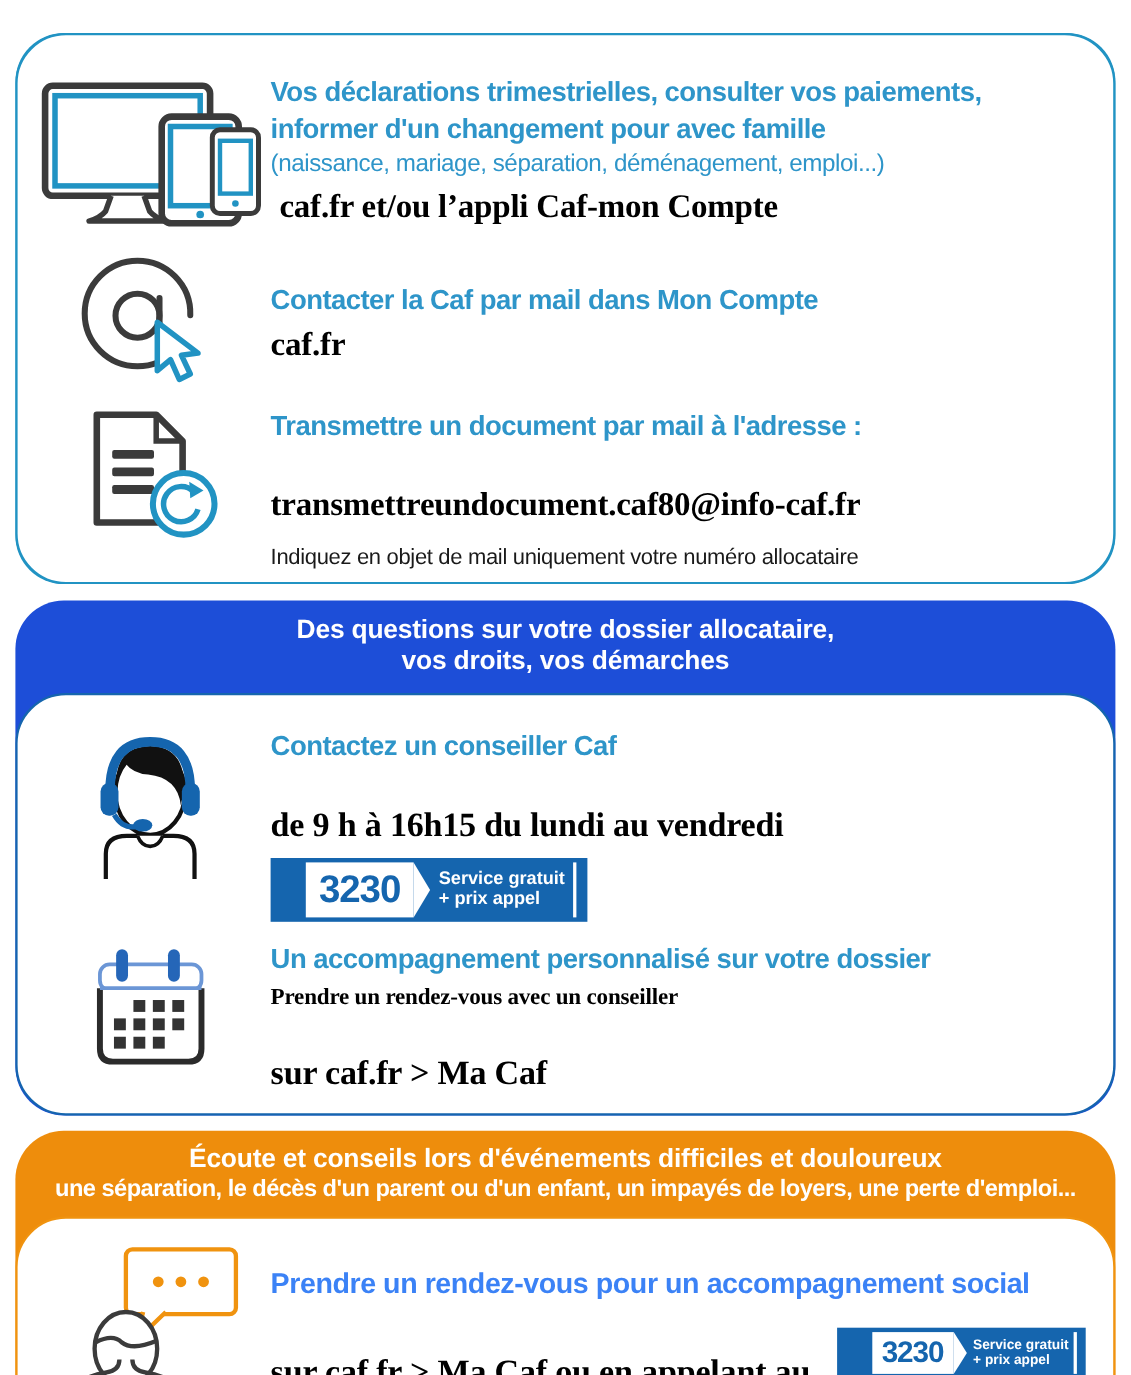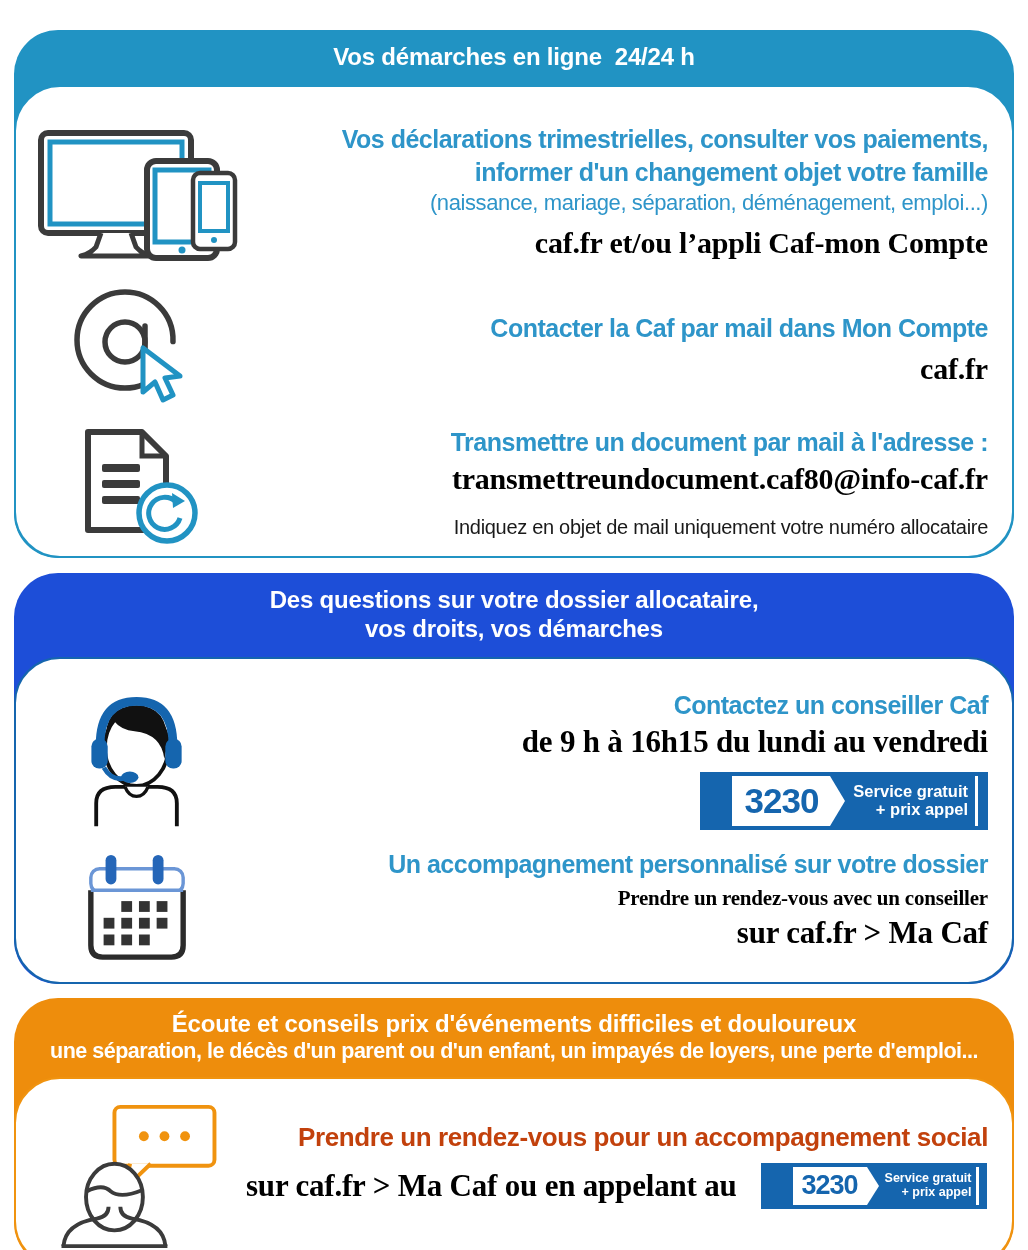--- a/index.html
+++ b/index.html
@@ -10,34 +10,34 @@
   .panel { margin:0 14px 15px 14px; border-radius:44px; }
   .panel-blue   { background:#2193c3; }
   .panel-dblue  { background:#1d4ed8; }
   .panel-orange { background:#ee8d0c; }
 
   .panel-header { text-align:center; color:#fff; font-weight:700;
                   font-size:24px; line-height:1.18; padding:13px 8px 14px; letter-spacing:-0.2px; }
   .panel-header .hline { display:block; }
   .panel-header .hline-sub { display:block; font-size:21.5px; letter-spacing:-0.5px; }
 
-  .card { background:#fff; border-radius:46px; border:2px solid; overflow:hidden;text-align:right; }
+  .card { background:#fff; border-radius:46px; border:2px solid; overflow:hidden; }
   .card-blue   { border-color:#2193c3; }
   .card-dblue  { border-color:#1565ae; }
   .card-orange { border-color:#f0930f; }
 
   .row { display:flex; align-items:flex-start; }
   .icon-col { flex:0 0 218px; display:flex; justify-content:center; }
   .text-col { flex:1; min-width:0; padding-right:8px; }
 
   .h-blue   { color:#2e95c9; font-size:25px; font-weight:700; letter-spacing:-0.5px; line-height:1.32; }
   .sub-blue { color:#2e95c9; font-size:22px; font-weight:400; letter-spacing:-0.4px; line-height:1.25; }
-  .h-orange { color:#c2410c; font-size:26px; font-weight:700; letter-spacing:-0.4px; line-height:1.3; }
+  .h-orange { color:#3b82f6; font-size:26px; font-weight:700; letter-spacing:-0.4px; line-height:1.3; }
   .serif    { font-family:"Liberation Serif", serif; font-weight:700; color:#000;
-              font-size:30px; line-height:1.3; letter-spacing:-0.2px; }
+              font-size:30px; line-height:1.3; letter-spacing:-0.2px;margin-top:35px; }
   .note     { color:#1a1a1a; font-size:20px; letter-spacing:-0.3px; margin-top:18px; }
 
   
   .badge { display:inline-flex; align-items:center; background:#1565ae; position:relative;
            padding:4px 20px 4px 4px; }
   .badge .num { background:#fff; color:#1565ae; font-weight:700; display:flex; align-items:center;margin-left:28px; }
   .badge .arr { width:0; height:0; }
   .badge .svc { color:#fff; font-weight:700; line-height:1.08; padding-left:8px; white-space:nowrap; }
   .badge .div { position:absolute; right:10px; top:4px; bottom:4px; width:3px; background:#fff; }
   .badge-lg { height:58px; margin-top:10px; }
@@ -62,42 +62,39 @@
 
   .mt4 { margin-top:4px; } .mt6 { margin-top:6px; }
   .indent { margin-left:8px; }
 </style>
 </head>
 <body>
 
 <div class="page">
 
   <section class="panel panel-blue">
-    <div class="panel-header">
-      <span class="hline">Vos démarches en ligne &nbsp;24/24 h</span>
-    </div>
     <div class="card card-blue card-online">
 
       <div class="row row-declarations">
         <div class="icon-col">
           <svg width="205" height="145" viewBox="0 0 205 145">
             <rect x="6" y="10" width="150" height="100" rx="7" fill="#fff" stroke="#3b3b3b" stroke-width="6"></rect>
             <rect x="15" y="19" width="132" height="82" fill="none" stroke="#2193c3" stroke-width="5"></rect>
             <path d="M66 110 L61 124 Q56 130 46 133 L116 133 Q106 130 101 124 L96 110" fill="#fff" stroke="#3b3b3b" stroke-width="5" stroke-linejoin="round"></path>
             <rect x="112" y="38" width="70" height="97" rx="9" fill="#fff" stroke="#3b3b3b" stroke-width="6"></rect>
             <rect x="120" y="47" width="54" height="72" fill="none" stroke="#2193c3" stroke-width="5"></rect>
             <circle cx="147" cy="127" r="3.5" fill="#2193c3"></circle>
             <rect x="158" y="50" width="42" height="76" rx="7" fill="#fff" stroke="#3b3b3b" stroke-width="4.5"></rect>
             <rect x="165" y="60" width="28" height="48" fill="none" stroke="#2193c3" stroke-width="4"></rect>
             <circle cx="179" cy="117" r="3" fill="#2193c3"></circle>
           </svg>
         </div>
         <div class="text-col">
           <div class="h-blue">Vos déclarations trimestrielles, consulter vos paiements,</div>
-          <div class="h-blue">informer d'un changement objet votre famille</div>
+          <div class="h-blue">informer d'un changement pour avec famille</div>
           <div class="sub-blue">(naissance, mariage, séparation, déménagement, emploi...)</div>
           <div class="serif mt6 indent">caf.fr et/ou l’appli Caf-mon Compte</div>
         </div>
       </div>
 
       <div class="row row-mail">
         <div class="icon-col">
           <svg width="150" height="132" viewBox="0 0 140 132">
             <circle cx="58" cy="56" r="48" fill="none" stroke="#3b3b3b" stroke-width="5.5" stroke-dasharray="265 36.6" transform="rotate(45 58 56)" stroke-linecap="round"></circle>
             <circle cx="58" cy="58" r="20" fill="none" stroke="#3b3b3b" stroke-width="5.5"></circle>
@@ -199,21 +196,21 @@
           <div class="serif mt4" style="font-size:21px;font-family:Liberation Serif, serif;">Prendre un rendez-vous avec un conseiller</div>
           <div class="serif" style="font-size:31px;">sur caf.fr &gt; Ma Caf</div>
         </div>
       </div>
 
     </div>
   </section>
 
   <section class="panel panel-orange" style="margin-bottom:10px;">
     <div class="panel-header" style="padding:12px 4px 13px;">
-      <span class="hline">Écoute et conseils prix d'événements difficiles et douloureux</span>
+      <span class="hline">Écoute et conseils lors d'événements difficiles et douloureux</span>
       <span class="hline hline-sub">une séparation, le décès d'un parent ou d'un enfant, un impayés de loyers, une perte d'emploi...</span>
     </div>
     <div class="card card-orange card-support">
 
       <div class="row">
         <div class="icon-col">
           <svg width="168" height="152" viewBox="0 0 170 155">
             <rect x="62" y="8" width="102" height="60" rx="6" fill="#fff" stroke="#f0930f" stroke-width="4"></rect>
             <path d="M78 66 L71 93 L99 66" fill="#fff" stroke="#f0930f" stroke-width="4" stroke-linejoin="round"></path>
             <circle cx="92" cy="38" r="5" fill="#f0930f"></circle>

